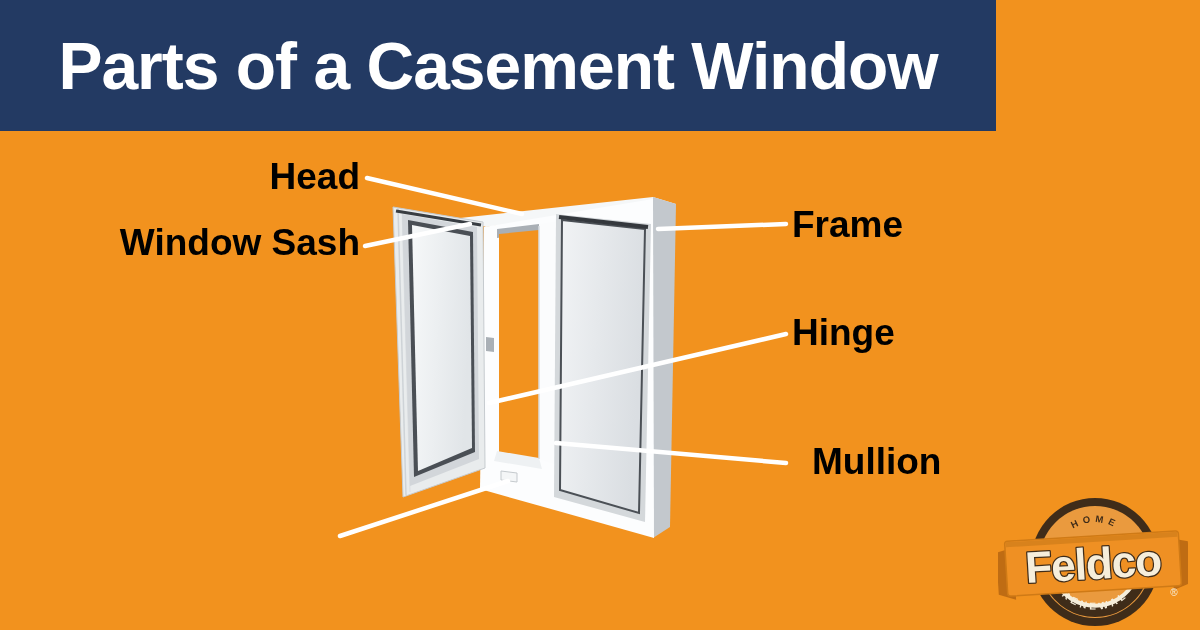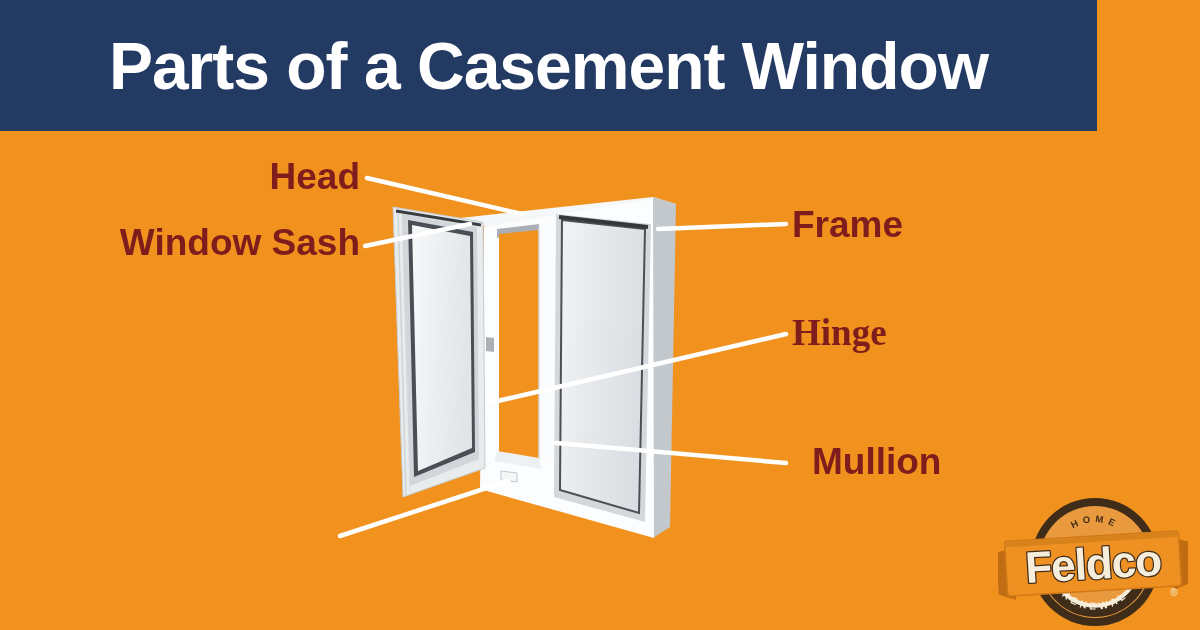--- a/index.html
+++ b/index.html
@@ -1,32 +1,32 @@
 <!DOCTYPE html>
 <html><head>
 <meta charset="utf-8">
 <style>
   html,body{margin:0;padding:0;}
   body{width:1200px;height:630px;overflow:hidden;background:#f2921e;
        font-family:"Liberation Sans",sans-serif;}
   .poster{position:relative;width:1200px;height:630px;background:#f2921e;}
 
-  .banner{position:absolute;left:0;top:0;width:1097px;height:131px;
+  .banner{position:absolute;left:0;top:0;width:996px;height:131px;
           background:#233a63;display:flex;align-items:center;justify-content:center;}
   .banner h1{margin:0;color:#ffffff;font-size:66px;font-weight:bold;
              letter-spacing:-1px;line-height:1;}
 
   .scene{position:absolute;left:0;top:0;width:1200px;height:630px;z-index:1;}
 
-  .part-label{position:absolute;color:#7f1d1d;font-size:37px;font-weight:bold;
+  .part-label{position:absolute;color:#000000;font-size:37px;font-weight:bold;
               line-height:1.1;white-space:nowrap;z-index:2;}
   #label-head{right:840px;top:157px;}
   #label-window-sash{right:840px;top:223px;}
   #label-frame{left:792px;top:205px;}
-  #label-hinge{left:792px;top:313px;font-family:Liberation Serif, serif;}
+  #label-hinge{left:792px;top:313px;}
   #label-mullion{left:812px;top:442px;}
   #label-crank-operator{left:60px;top:529px;}
 
   .logo{position:absolute;left:998px;top:497px;width:190px;height:132px;z-index:2;}
 </style>
 </head>
 <body>
 
 <div class="poster">
 

